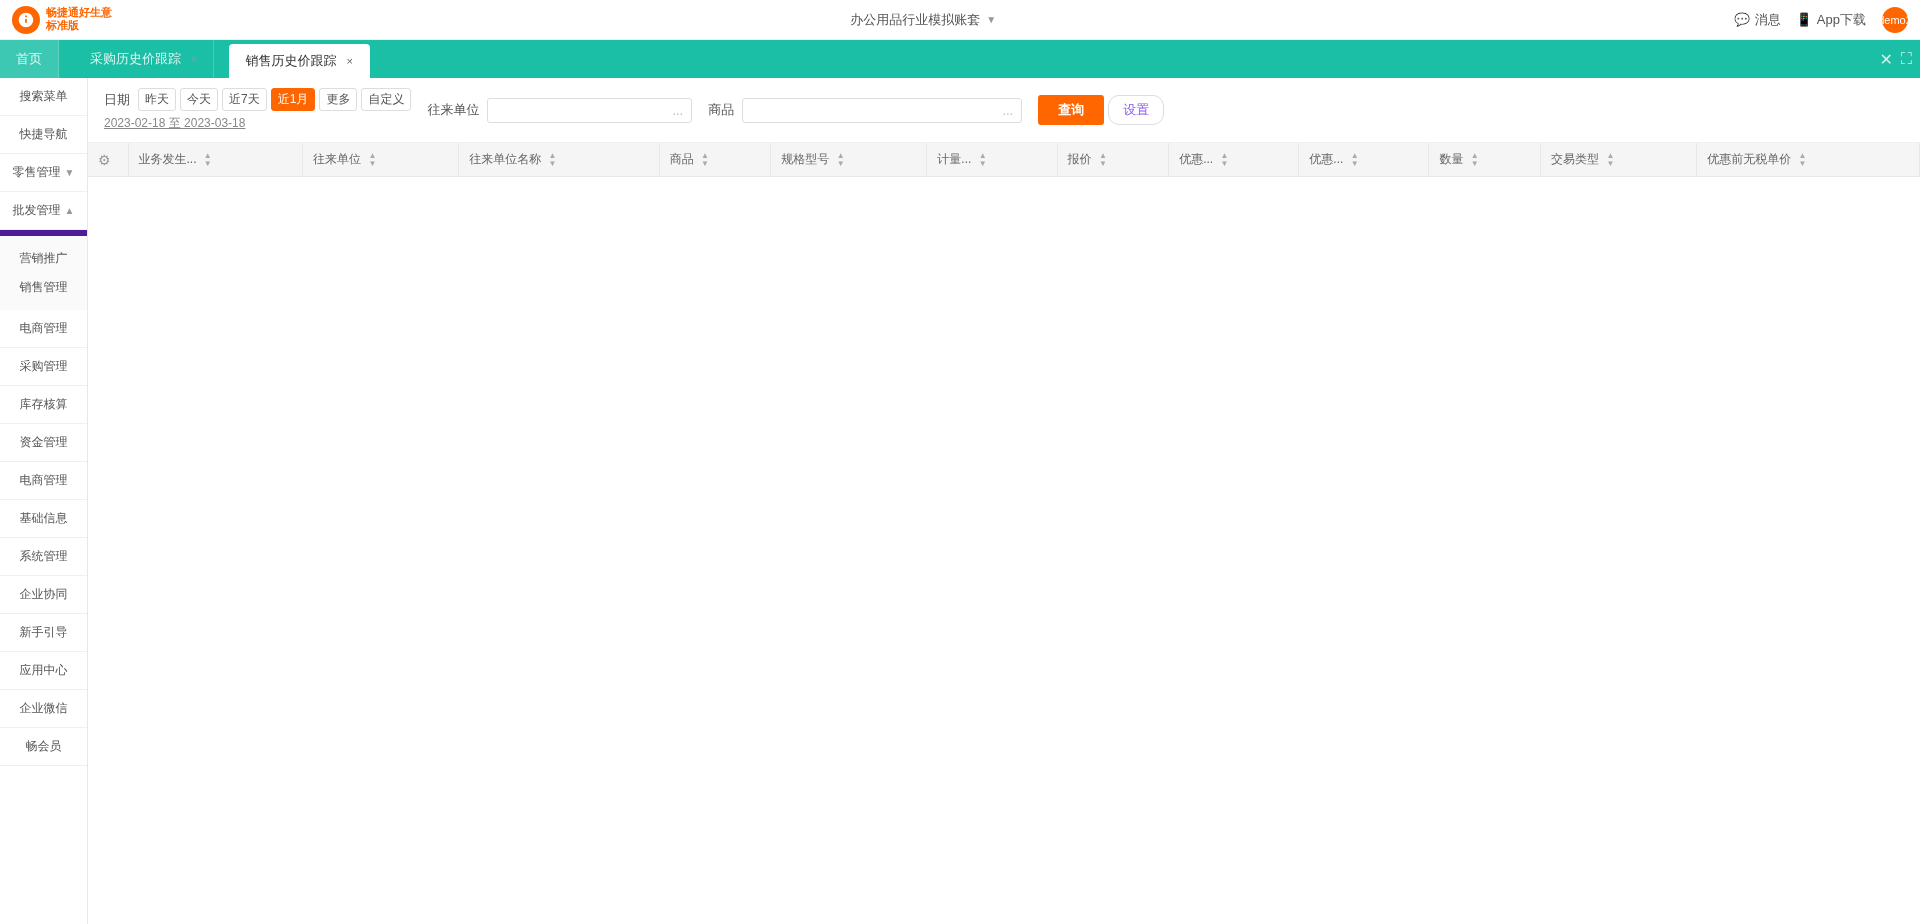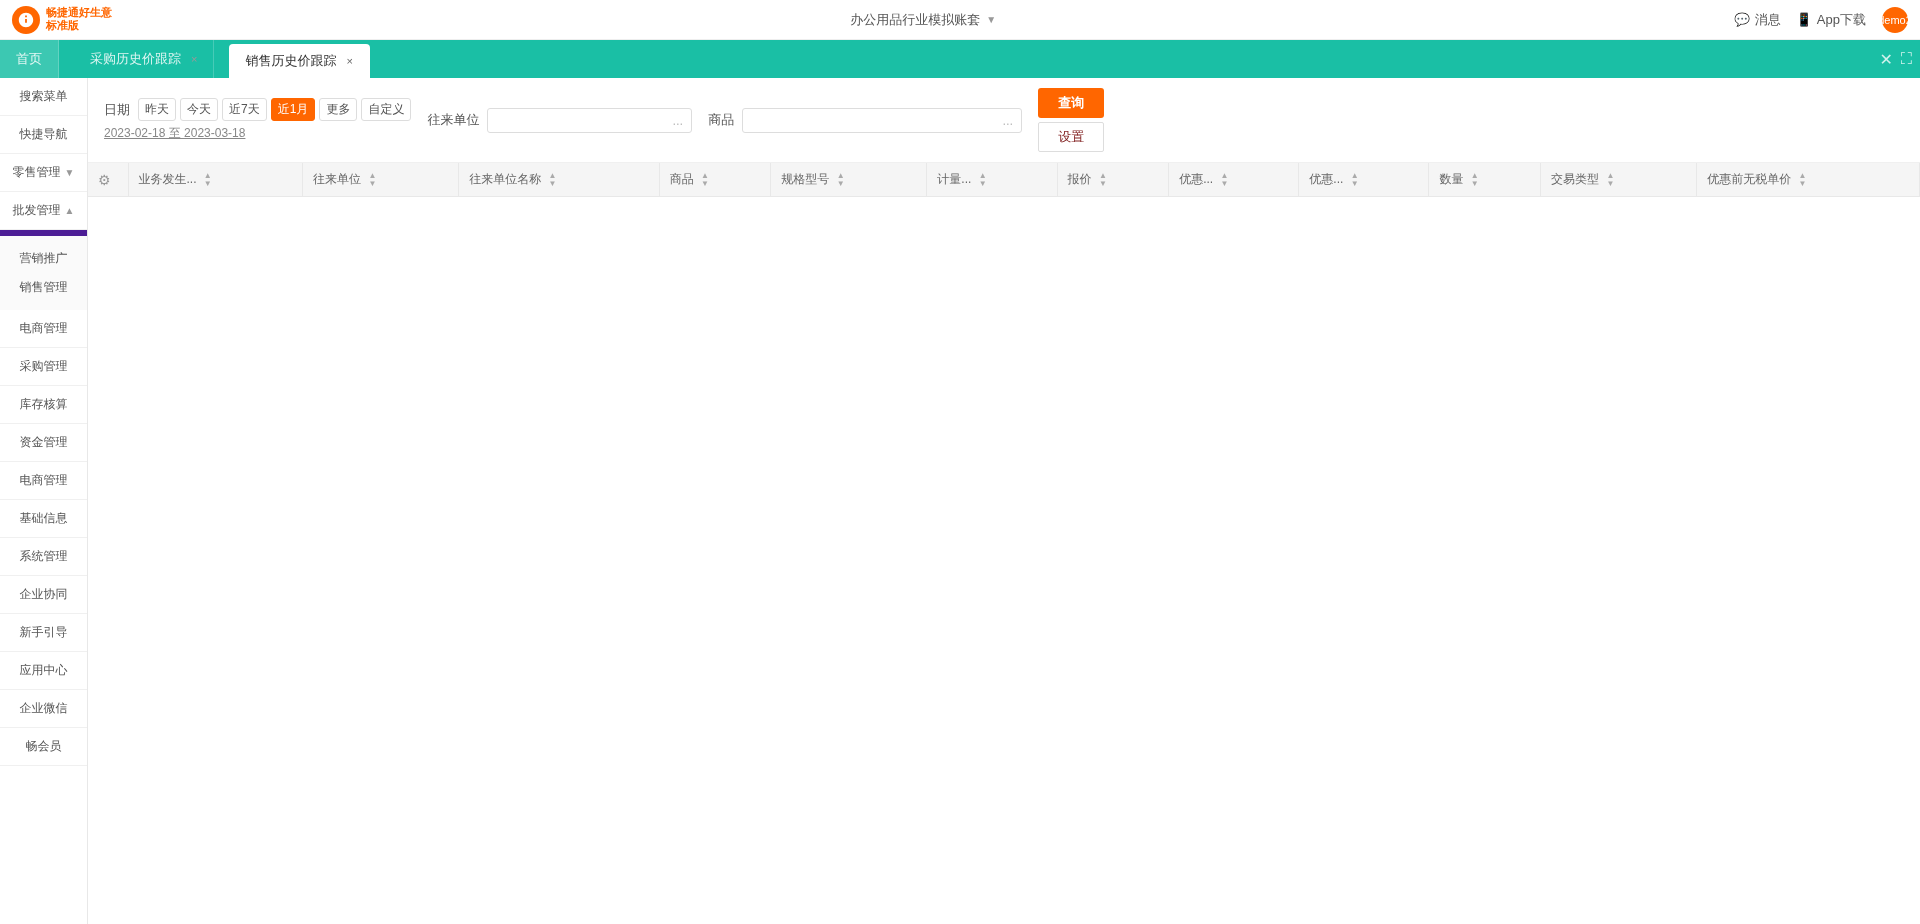--- a/index.html
+++ b/index.html
@@ -136,28 +136,28 @@
       color: #fff;
       border: none;
       border-radius: 3px;
       padding: 6px 20px;
       font-size: 13px;
       cursor: pointer;
       font-weight: bold;
     }
     .settings-btn {
       background: #fff;
-      color: #7f1d1d;
+      color: #8b5cf6;
       border: 1px solid #ddd;
-      border-radius: 2px;
+      border-radius: 11px;
       padding: 5px 14px;
       font-size: 13px;
       cursor: pointer;
     }
-    .filter-right-btns { display: flex; flex-direction: column; gap: 4px; }
+    .filter-right-btns { display: flex; gap: 4px; }
 
     
     .table-container { flex: 1; overflow: auto; }
     table { width: 100%; border-collapse: collapse; }
     thead tr { background: #f5f5f5; }
     th {
       padding: 8px 10px;
       font-size: 12px;
       color: #666;
       font-weight: normal;

